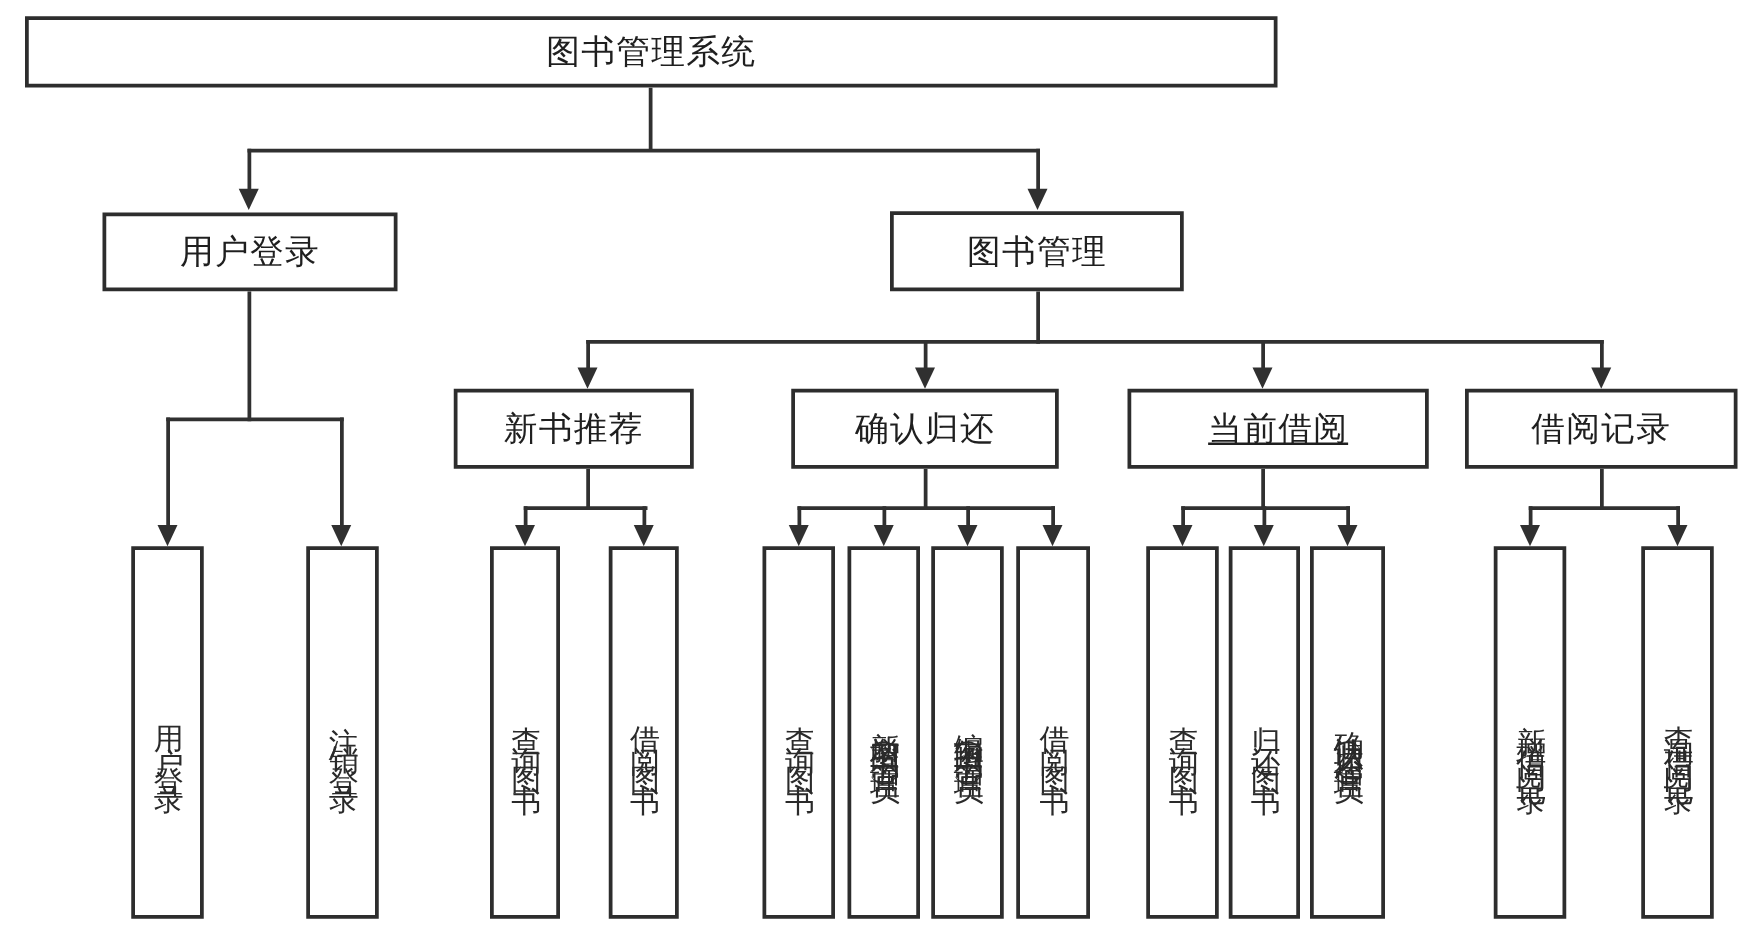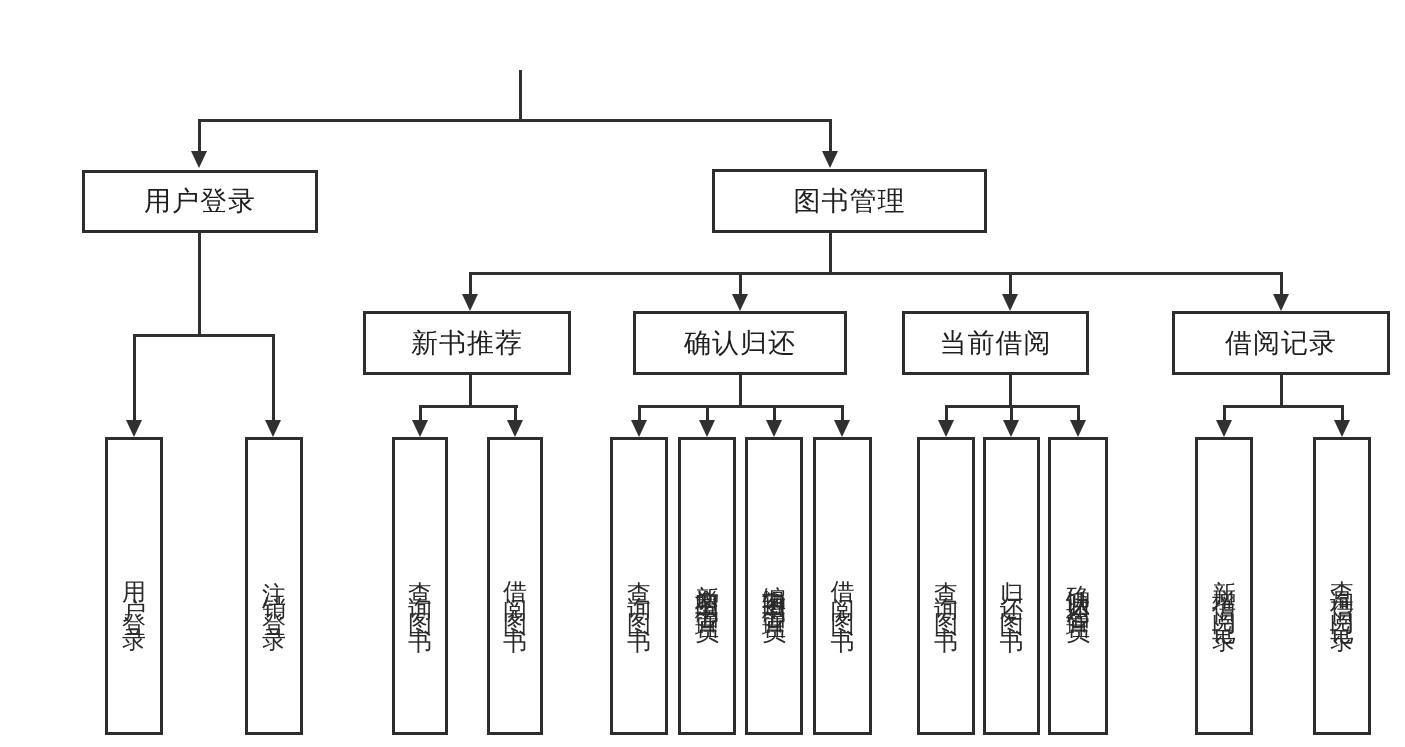--- a/index.html
+++ b/index.html
@@ -32,32 +32,35 @@
     position:absolute;left:1183px;top:715px;width:222px;text-align:right;
     font-size:21px;color:#a5a5a5;z-index:5;white-space:nowrap;
     text-shadow:0 0 2px rgba(255,255,255,.8);
   }
 </style>
 </head>
 <body>
 
 <div class="stage">
 
+  <div class="node" style="left:20px;top:13px;width:1002px;height:57px;">
+    <span>图书管理系统</span>
+  </div>
 
   <div class="vl" style="left:519px;top:70px;height:51px;"></div>
   <div class="hl" style="left:198px;top:119px;width:634px;"></div>
   <div class="vl" style="left:198px;top:119px;height:33px;"></div>
   <div class="ah" style="left:191px;top:151px;"></div>
   <div class="vl" style="left:829px;top:119px;height:33px;"></div>
   <div class="ah" style="left:822px;top:151px;"></div>
 
   <div class="node" style="left:82px;top:170px;width:236px;height:63px;">
     <span>用户登录</span>
   </div>
-  <div class="node" style="left:712px;top:169px;width:275px;height:64px;">
+  <div class="node" style="left:712px;top:169px;width:235px;height:64px;">
     <span>图书管理</span>
   </div>
 
   <div class="vl" style="left:198px;top:233px;height:104px;"></div>
   <div class="hl" style="left:133px;top:334px;width:142px;"></div>
   <div class="vl" style="left:133px;top:334px;height:87px;"></div>
   <div class="ah" style="left:126px;top:420px;"></div>
   <div class="vl" style="left:272px;top:334px;height:87px;"></div>
   <div class="ah" style="left:265px;top:420px;"></div>
 
@@ -65,27 +68,27 @@
   <div class="hl" style="left:469px;top:272px;width:814px;"></div>
   <div class="vl" style="left:469px;top:272px;height:24px;"></div>
   <div class="ah" style="left:462px;top:294px;"></div>
   <div class="vl" style="left:739px;top:272px;height:24px;"></div>
   <div class="ah" style="left:732px;top:294px;"></div>
   <div class="vl" style="left:1009px;top:272px;height:24px;"></div>
   <div class="ah" style="left:1002px;top:294px;"></div>
   <div class="vl" style="left:1280px;top:272px;height:24px;"></div>
   <div class="ah" style="left:1273px;top:294px;"></div>
 
-  <div class="node" style="left:363px;top:311px;width:208px;height:64px;">
+  <div class="node" style="left:363px;top:311px;width:192px;height:64px;">
     <span>新书推荐</span>
   </div>
   <div class="node" style="left:633px;top:311px;width:214px;height:64px;">
     <span>确认归还</span>
   </div>
-  <div class="node" style="left:902px;top:311px;width:187px;height:64px;">
+  <div class="node" style="left:902px;top:311px;width:241px;height:64px;text-decoration:underline;">
     <span>当前借阅</span>
   </div>
   <div class="node" style="left:1172px;top:311px;width:218px;height:64px;">
     <span>借阅记录</span>
   </div>
 
   <div class="vl" style="left:469px;top:375px;height:33px;"></div>
   <div class="hl" style="left:419px;top:405px;width:99px;"></div>
   <div class="vl" style="left:419px;top:405px;height:17px;"></div>
   <div class="ah" style="left:412px;top:420px;"></div>

